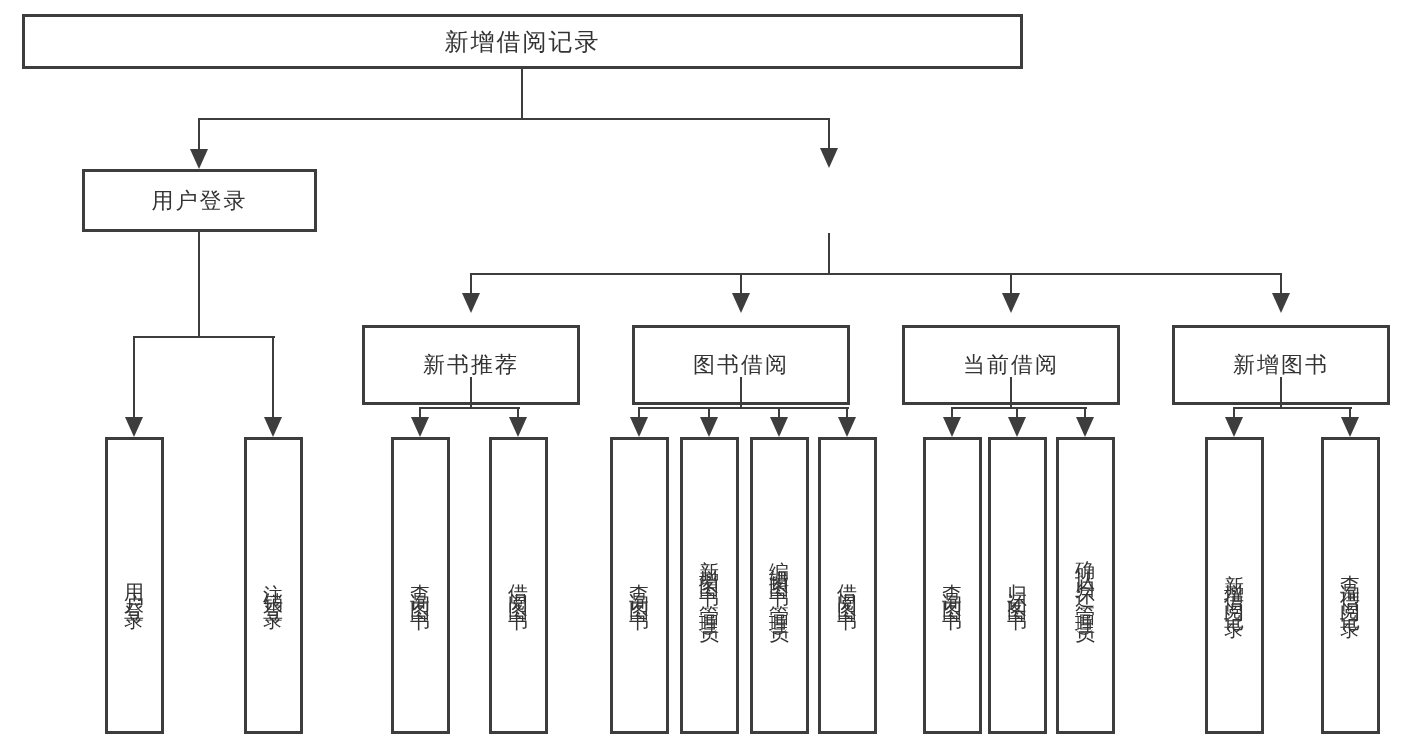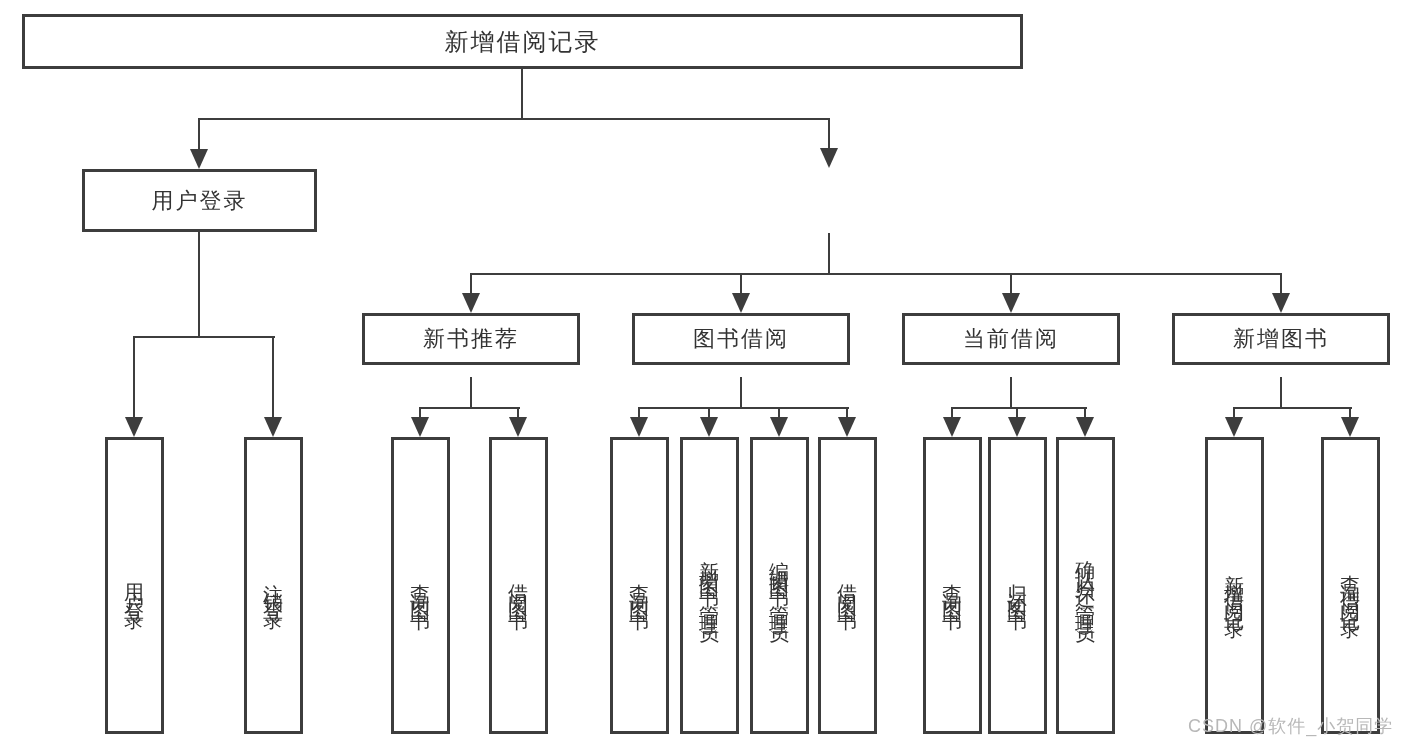--- a/index.html
+++ b/index.html
@@ -26,21 +26,21 @@
     background: var(--bg);
     display: flex;
     align-items: center;
     justify-content: center;
     color: var(--text);
     font-size: 22px;
     letter-spacing: 2px;
     white-space: nowrap;
   }
   .root-box { left: 22px; top: 14px; width: 1001px; height: 55px; font-size: 24px; }
-  .lvl2 { top: 313px; height: 52px; width: 218px; }
+  .lvl2 { top: 325px; height: 80px; width: 218px; }
   .vbox {
     position: absolute;
     box-sizing: border-box;
     border: 3px solid var(--line);
     background: var(--bg);
     top: 437px;
     height: 297px;
     width: 59px;
     display: flex;
     align-items: center;
@@ -197,15 +197,14 @@
     <span class="vtext">确认归还（管理员）</span>
   </div>
 
   <div class="vbox" style="left:1205px">
     <span class="vtext">新增借阅记录</span>
   </div>
   <div class="vbox" style="left:1321px">
     <span class="vtext">查询借阅记录</span>
   </div>
 
-  <div class="watermark">CSDN @软件_小贺同学</div>
 
 </div>
 
 </body></html>

